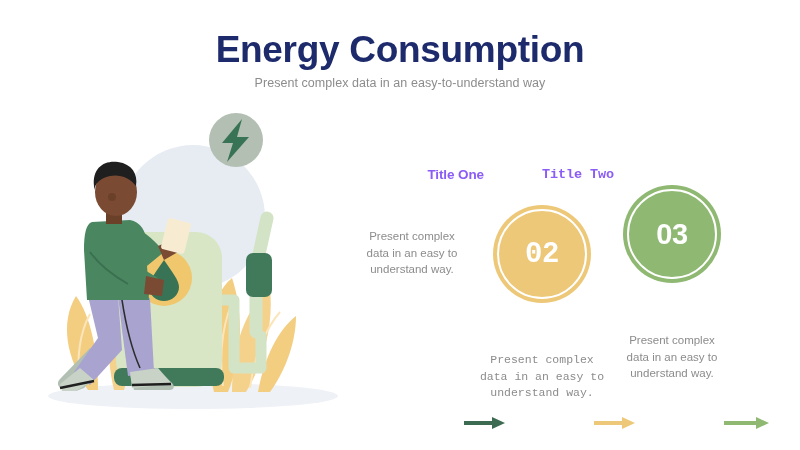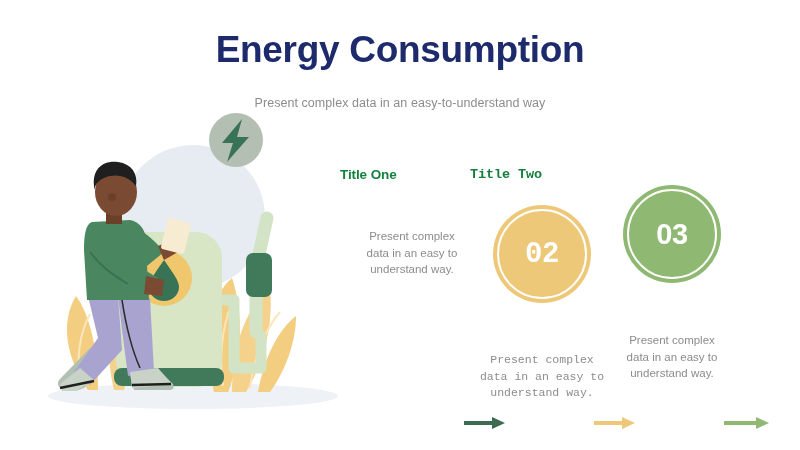--- a/index.html
+++ b/index.html
@@ -35,21 +35,21 @@
     font-weight: bold;
     color: #1d2a6b;
     letter-spacing: -0.3px;
     line-height: 44px;
     margin: 0;
   }
   #page-subtitle {
     font-size: 12.5px;
     color: #8c8c8c;
     line-height: 18px;
-    margin-top: 22px;
+    margin-top: 2px;
     letter-spacing: 0.05px;
   }
 
   
   #illustration {
     position: absolute;
     left: 18px;
     top: 100px;
     width: 330px;
     height: 320px;
@@ -62,24 +62,24 @@
     top: 165px;
     width: 450px;
     height: 235px;
   }
   .step {
     position: absolute;
     top: 0;
     width: 144px;
   }
   .step-title {
-    text-align: left;
+    text-align: right;
     font-size: 13.5px;
     font-weight: bold;
-    color: #15803d;
+    color: #8b5cf6;
     height: 20px;
     line-height: 20px;
     letter-spacing: -0.1px;
   }
   .circle-wrap {
     position: relative;
     width: 144px;
     height: 104px;
     margin-top: 20px;
   }

